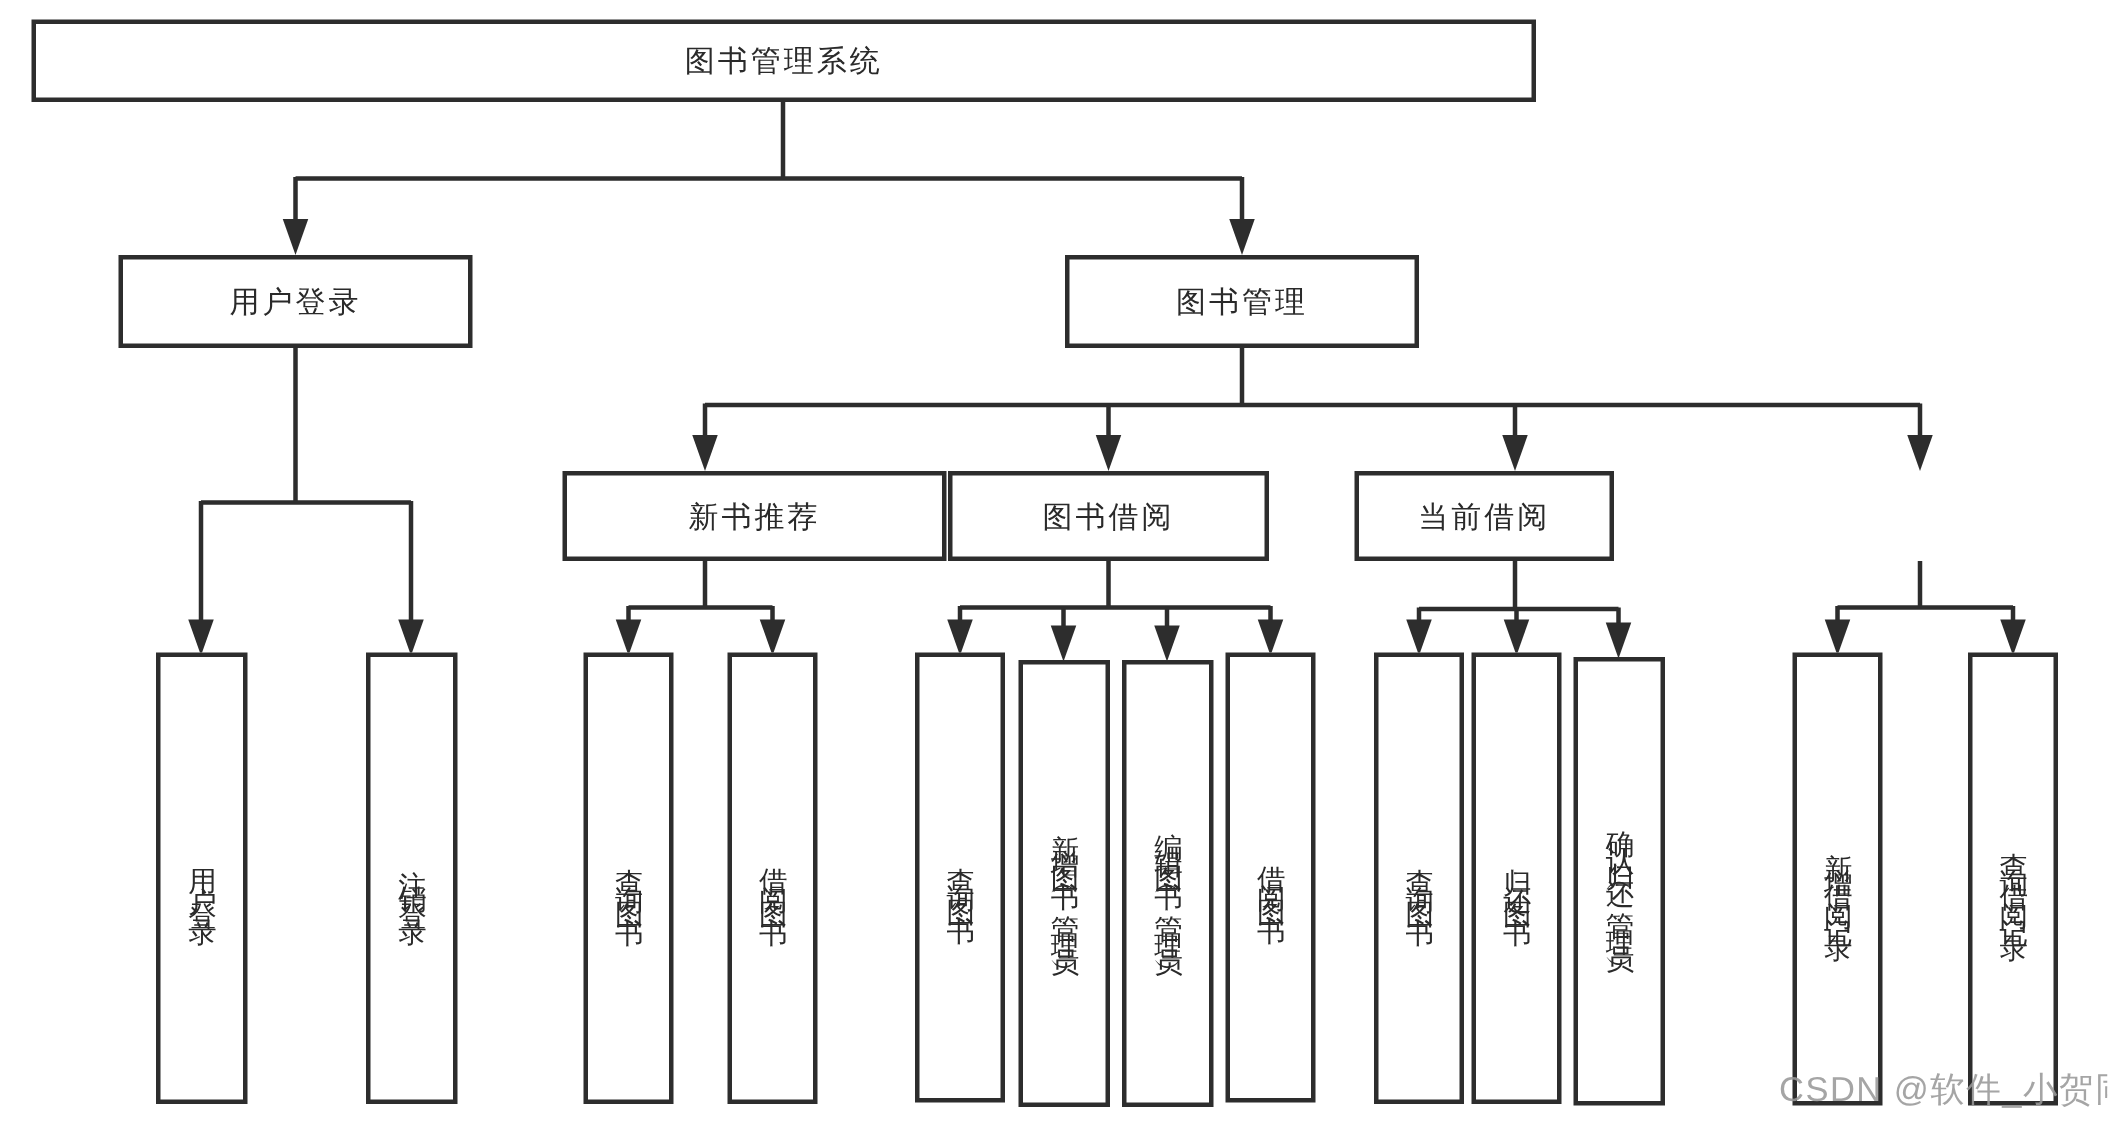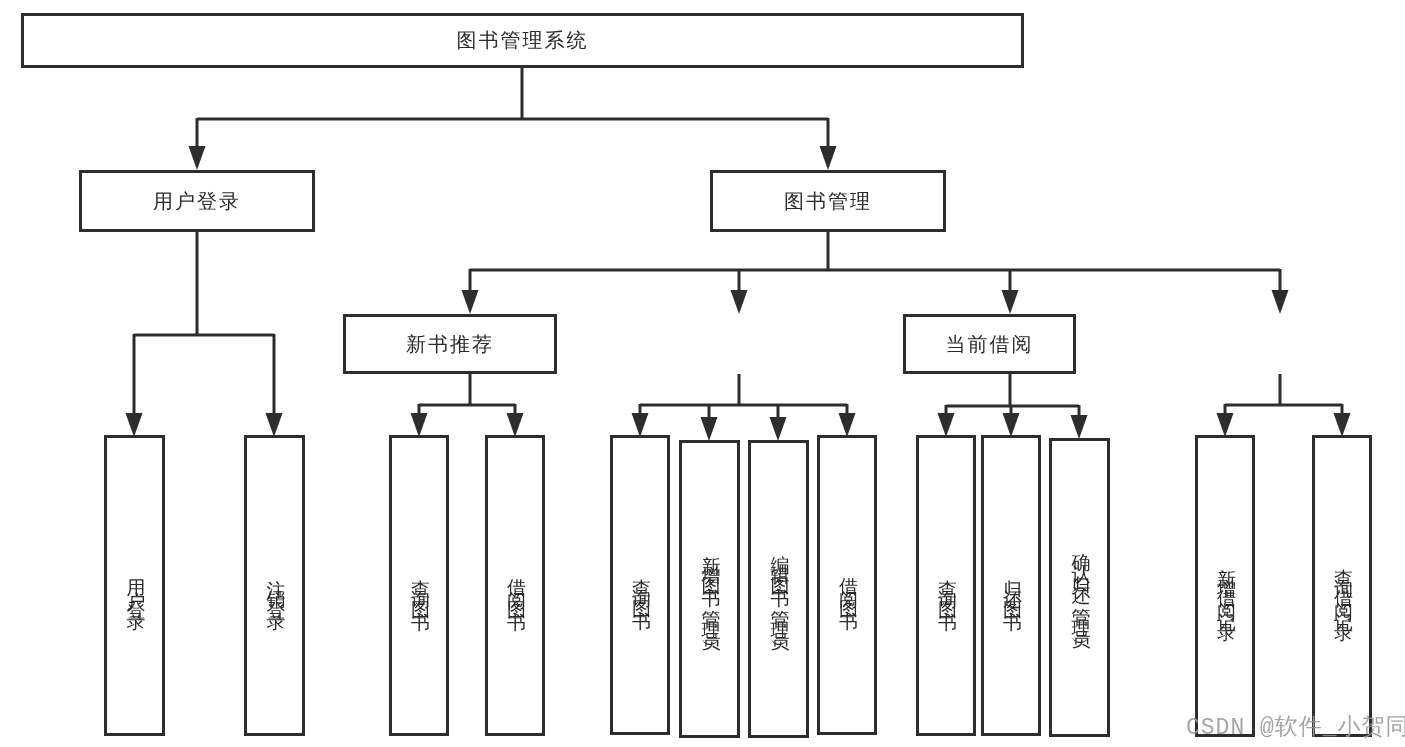--- a/index.html
+++ b/index.html
@@ -1,18 +1,18 @@
 <!DOCTYPE html>
 <html><head>
 <meta charset="utf-8">
 <style>
   html,body{margin:0;padding:0;background:#ffffff;}
   .canvas{
     position:relative;width:1405px;height:747px;background:#ffffff;
-    font-family:Liberation Mono, monospace;overflow:hidden;
+    font-family:Liberation Sans, sans-serif;overflow:hidden;
   }
   .connectors{position:absolute;left:0;top:0;z-index:1;}
   .node{
     position:absolute;box-sizing:border-box;background:#ffffff;
     border:3px solid #2d2d2d;display:flex;align-items:center;justify-content:center;
     color:#2a2a2a;z-index:2;
   }
   .hnode{font-size:20px;letter-spacing:2px;}
   .vnode span{
     writing-mode:vertical-rl;text-orientation:mixed;
@@ -72,22 +72,25 @@
     <span>图书管理系统</span>
   </div>
 
   <div class="node hnode" style="left:79px;top:170px;width:236px;height:62px;">
     <span>用户登录</span>
   </div>
   <div class="node hnode" style="left:710px;top:170px;width:236px;height:62px;align-items:center;">
     <span>图书管理</span>
   </div>
 
-  <div class="node hnode" style="left:343px;top:314px;width:214px;height:60px;">
+  <div class="node hnode" style="left:375px;top:314px;width:256px;height:60px;">
     <span>新书推荐</span>
+  </div>
+  <div class="node hnode" style="left:632px;top:314px;width:214px;height:60px;">
+    <span>图书借阅</span>
   </div>
   <div class="node hnode" style="left:903px;top:314px;width:173px;height:60px;">
     <span>当前借阅</span>
   </div>
 
   <div class="node vnode" style="left:104px;top:435px;width:61px;height:301px;">
     <span>用户登录</span>
   </div>
   <div class="node vnode" style="left:244px;top:435px;width:61px;height:301px;">
     <span>注销登录</span>

